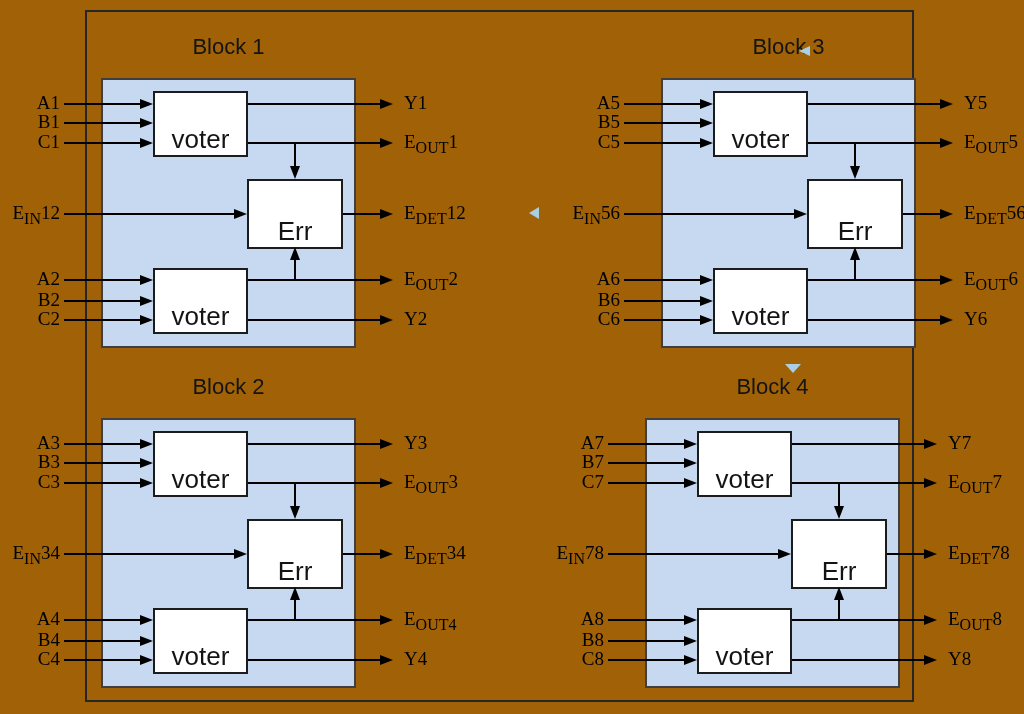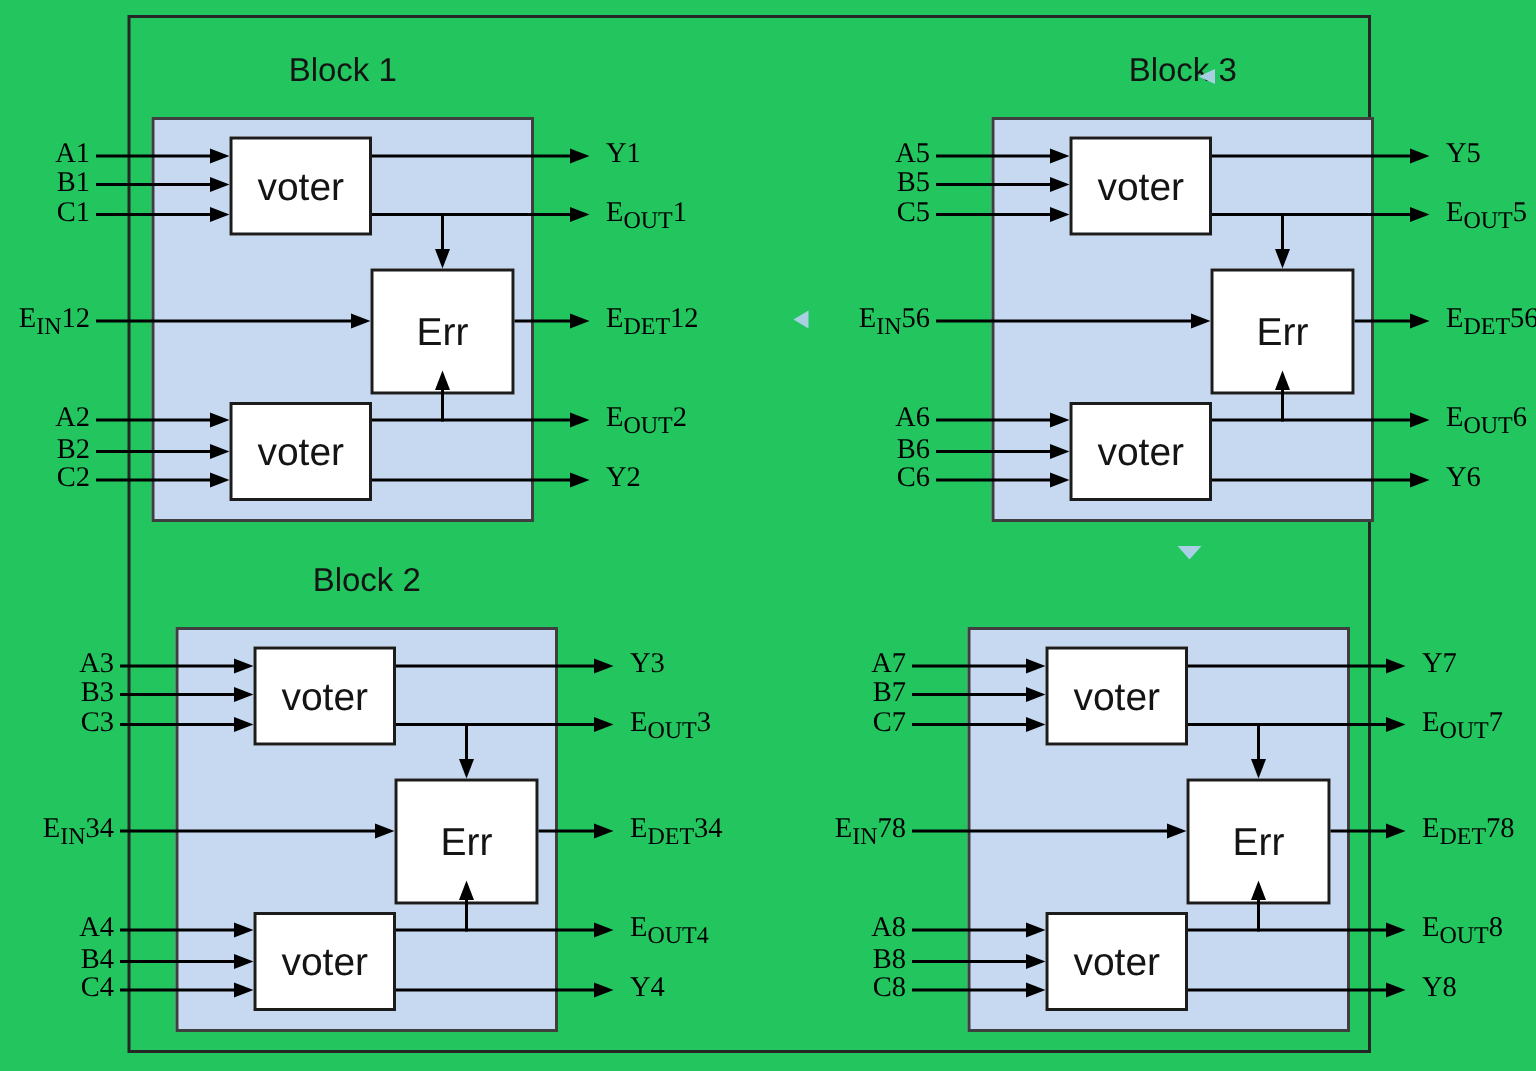--- a/index.html
+++ b/index.html
@@ -1,36 +1,36 @@
 <!DOCTYPE html>
 <html style="--blue: #c6d9f0; --bborder: #3f3f3f; --line: #000000; --art: #a9cfe4;"><head>
 <meta charset="utf-8">
 <style>
   :root{
     --blue:#c6d9f0; --bborder:#3f3f3f; --line:#000000; --art:#a9cfe4;
   }
   *{box-sizing:border-box;margin:0;padding:0}
   html,body{width:1024px;height:714px;background:#fff;}
   body{font-family:"Liberation Sans",sans-serif;position:relative;overflow:hidden}
-  .canvas{position:absolute;left:0;top:0;width:1024px;height:714px;background:#22c55e}
+  .canvas{position:absolute;left:0;top:0;width:1024px;height:714px;background:#a16207}
 
   .outer{position:absolute;left:85px;top:10px;width:829px;height:692px;border:2px solid #262626}
 
   .block{position:absolute;width:424px;height:330px}
   .b1{left:8px;top:30px}
-  .b2{left:24px;top:370px}
+  .b2{left:8px;top:370px}
   .b3{left:568px;top:30px}
   .b4{left:552px;top:370px}
 
   .bluefill{position:absolute;left:93px;top:48px;width:255px;height:270px;background:var(--blue);border:2px solid var(--bborder)}
   .title{position:absolute;left:93px;top:4px;width:255px;text-align:center;font-size:22px;color:#141414}
 
-  .wbox{position:absolute;background:#fff;border:2px solid #1c1c1c;display:flex;align-items:center;justify-content:center;font-size:26px;color:#141414}
+  .wbox{position:absolute;background:#fff;border:2px solid #1c1c1c;display:flex;align-items:flex-end;justify-content:center;font-size:26px;color:#141414}
   .vt{left:145px;top:61px;width:95px;height:66px}
-  .errb{left:239px;top:149px;width:96px;height:84px}
+  .errb{left:239px;top:149px;width:96px;height:70px}
   .vb{left:145px;top:238px;width:95px;height:66px}
 
   
   .r1{--y:74px}.r2{--y:93px}.r3{--y:113px}.r4{--y:184px}.r5{--y:250px}.r6{--y:271px}.r7{--y:290px}
 
   .hline{position:absolute;height:2px;background:var(--line);top:calc(var(--y) - 1px)}
   .li{left:56px;width:76px}        
   .lie{left:56px;width:170px}      
   .lo{left:240px;width:132px}      
   .lod{left:335px;width:37px}      
@@ -236,20 +236,21 @@
     <div class="slabel ol r7"><span>Y6</span><sub></sub><span></span></div>
 
     <div class="cline cdl"></div>
       <div class="cda"></div>
     <div class="cua"></div>
       <div class="cline cul"></div>
   </div>
 
   <div class="block b4">
     <div class="bluefill"></div>
+    <div class="title">Block 4</div>
     <div class="wbox vt">
         <span>voter</span>
       </div>
     <div class="wbox errb">
         <span>Err</span>
       </div>
     <div class="wbox vb">
         <span>voter</span>
       </div>
 

